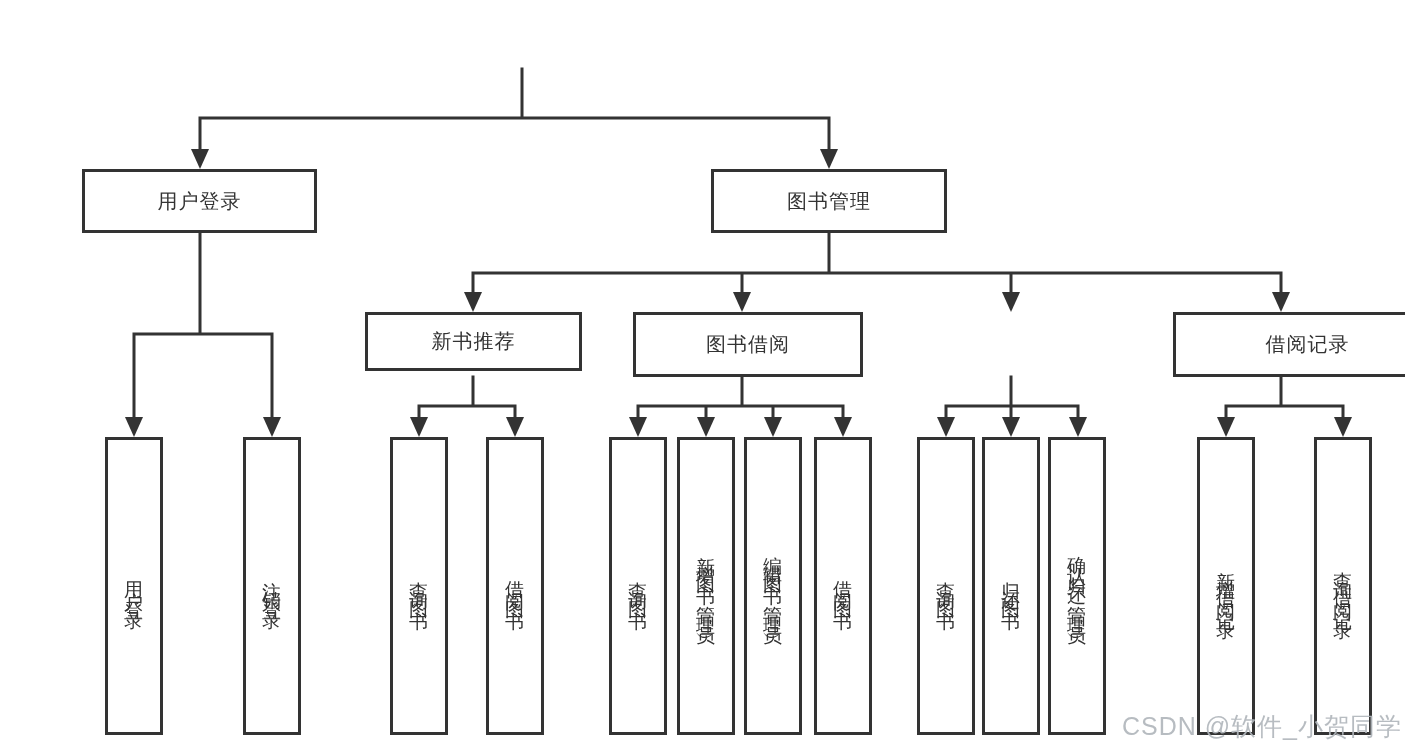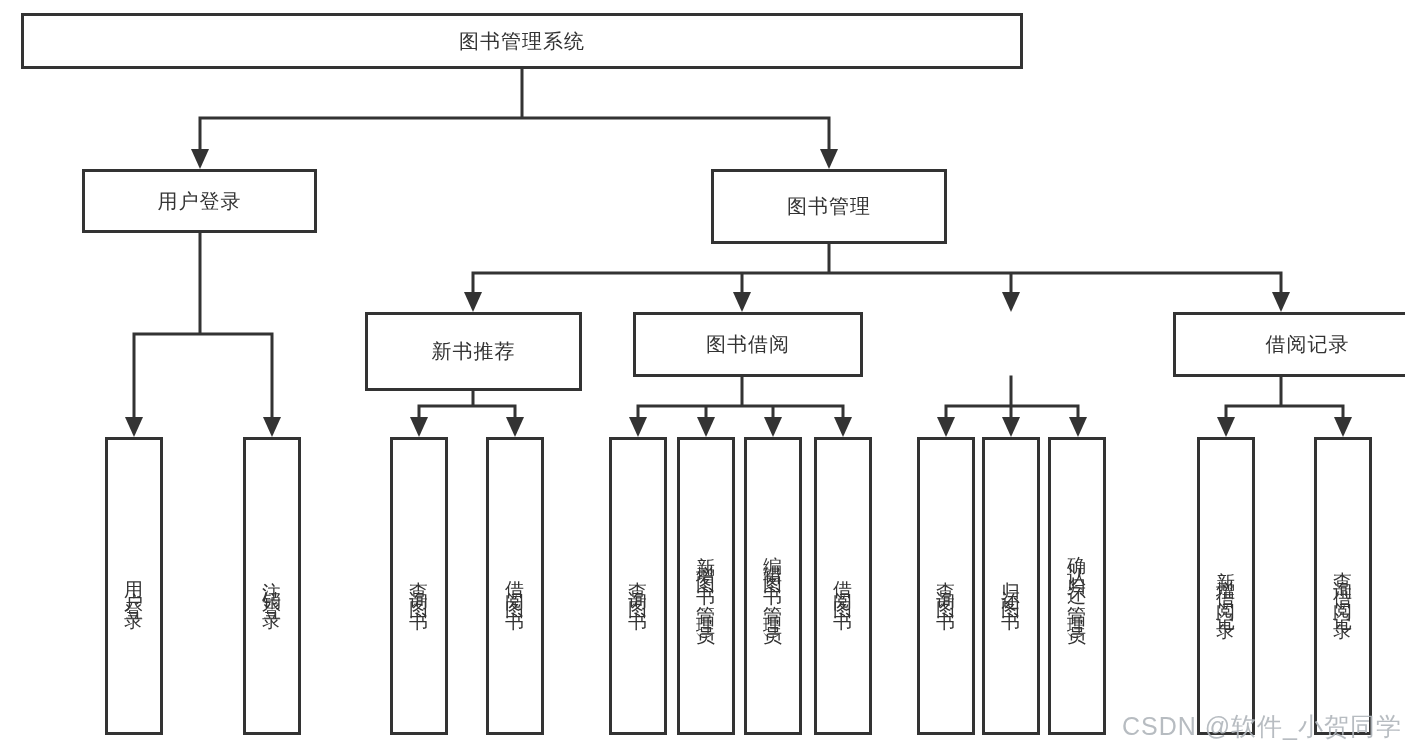--- a/index.html
+++ b/index.html
@@ -46,22 +46,22 @@
   .vbox .vtext {
     writing-mode: vertical-rl;
     text-orientation: mixed;
     letter-spacing: 10px;
     line-height: 1;
     white-space: nowrap;
   }
   
   #node-root           { left: 21px;   top: 13px;  width: 1002px; height: 56px; }
   #node-user-login     { left: 82px;   top: 169px; width: 235px;  height: 64px; }
-  #node-book-mgmt      { left: 711px;  top: 169px; width: 236px;  height: 75px; }
-  #node-new-book       { left: 365px;  top: 312px; width: 217px;  height: 79px; }
+  #node-book-mgmt      { left: 711px;  top: 169px; width: 236px;  height: 64px; }
+  #node-new-book       { left: 365px;  top: 312px; width: 217px;  height: 59px; }
   #node-book-borrow    { left: 633px;  top: 312px; width: 230px;  height: 65px; }
   #node-current-borrow { left: 902px;  top: 312px; width: 218px;  height: 65px; }
   #node-borrow-records { left: 1173px; top: 312px; width: 245px;  height: 65px; padding-left: 24px; }
   #leaf-user-login     { left: 105px;  }
   #leaf-logout         { left: 243px;  }
   #leaf-query-1        { left: 390px;  }
   #leaf-borrow-1       { left: 486px;  }
   #leaf-query-2        { left: 609px;  }
   #leaf-add-book       { left: 677px;  }
   #leaf-edit-book      { left: 744px;  }
@@ -132,23 +132,20 @@
       </g>
 
       <g>
         <path fill="none" d="M1281 377 V406 M1226 406 H1343 M1226 406 V419 M1343 406 V419"></path>
         <polygon stroke="none" points="1217,417 1235,417 1226,437"></polygon>
         <polygon stroke="none" points="1334,417 1352,417 1343,437"></polygon>
       </g>
     </g>
   </svg>
 
-  <div class="box hbox" id="node-root">
-    <span>图书管理系统</span>
-  </div>
 
   <div class="box hbox" id="node-user-login">
     <span>用户登录</span>
   </div>
   <div class="box hbox" id="node-book-mgmt">
     <span>图书管理</span>
   </div>
 
   <div class="box hbox" id="node-new-book">
     <span>新书推荐</span>

